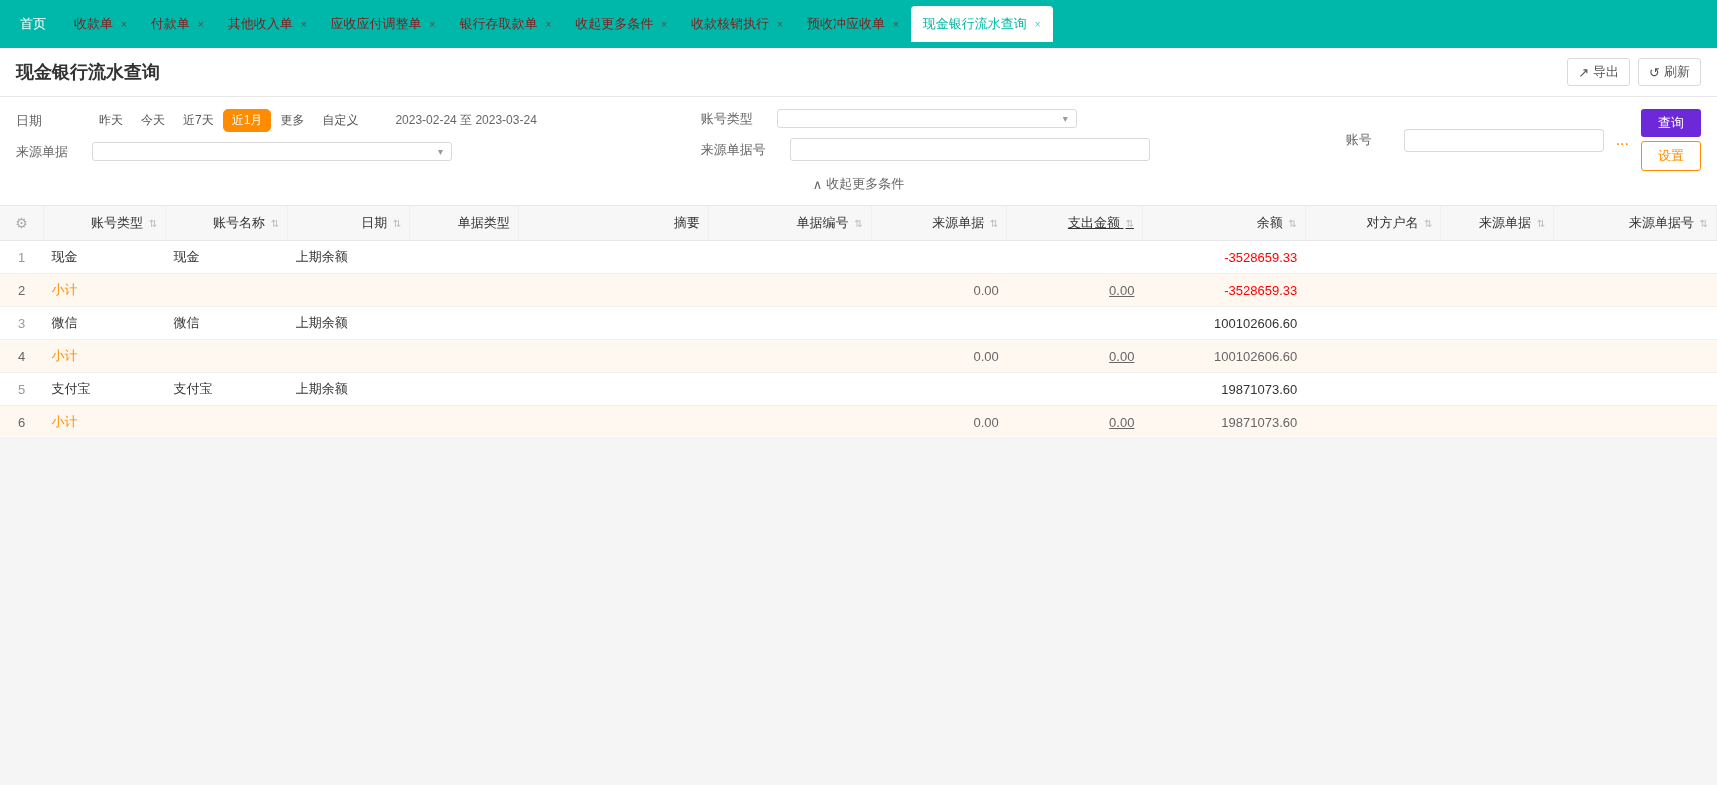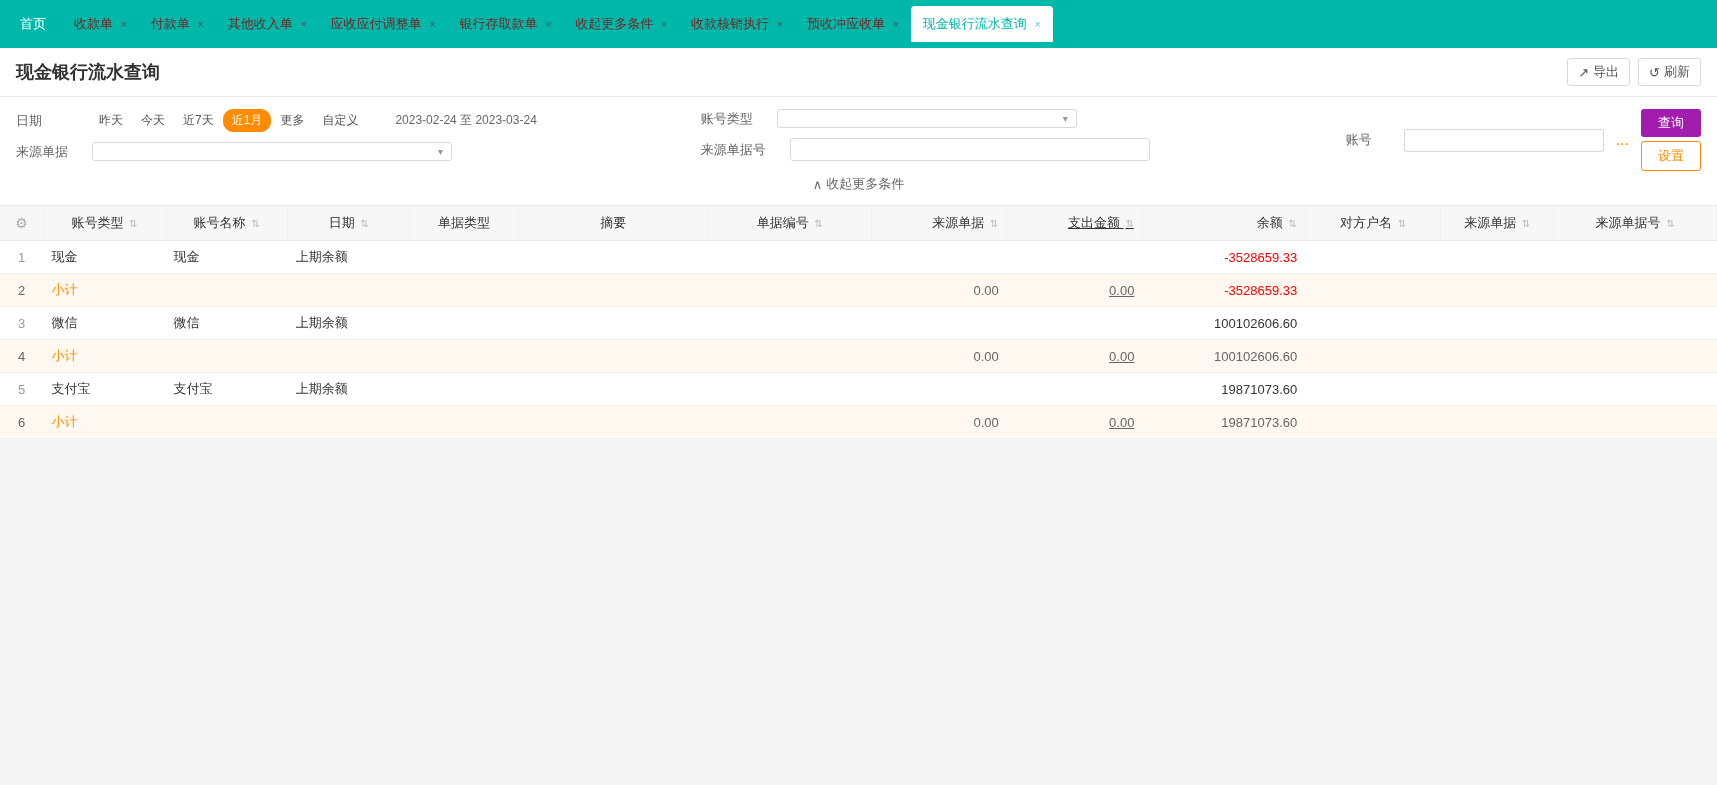--- a/index.html
+++ b/index.html
@@ -52,56 +52,56 @@
       padding: 12px 16px 8px;
       border-bottom: 1px solid #e8e8e8;
     }
     .filter-row { display: flex; align-items: center; margin-bottom: 10px; gap: 24px; flex-wrap: wrap; }
     .filter-label { color: #666; min-width: 50px; }
     .filter-date-btns { display: flex; align-items: center; }
     .date-btn {
       padding: 2px 8px; border-radius: 3px; cursor: pointer; color: #555;
       border: 1px solid transparent; font-size: 12px;
     }
-    .date-btn.active { background: #ff8c00; color: #fff; border-color: #ff8c00; border-radius: 10px; }
+    .date-btn.active { background: #ff8c00; color: #fff; border-color: #ff8c00; border-radius: 5px; }
     .date-range { color: #666; font-size: 12px; margin-left: 4px; }
     .filter-select {
       display: flex; align-items: center; border: 1px solid #d9d9d9;
       border-radius: 3px; padding: 3px 8px; min-width: 200px; cursor: pointer;
       background: #fff; justify-content: space-between;
     }
     .filter-select span { color: #999; }
     .chevron { font-size: 10px; color: #999; }
     .filter-input {
       border: 1px solid #d9d9d9; border-radius: 3px; padding: 3px 8px;
       min-width: 200px; outline: none;
     }
     .dots-btn { color: #ff8c00; cursor: pointer; padding: 0 4px; font-size: 16px; }
 
     .query-btn {
-      background: #a21caf; color: #fff; border: none; border-radius: 3px;
+      background: #6d28d9; color: #fff; border: none; border-radius: 3px;
       padding: 5px 16px; cursor: pointer; font-size: 13px;
     }
     .settings-btn {
       background: #fff; color: #ff8c00; border: 1px solid #ff8c00; border-radius: 3px;
       padding: 5px 16px; cursor: pointer; font-size: 13px;
     }
     .action-btns { display: flex; flex-direction: column; gap: 4px; }
 
     .collapse-bar {
       display: flex; justify-content: center; align-items: center;
       padding: 4px 0; cursor: pointer; color: #666; font-size: 12px; gap: 4px;
     }
 
     
     .table-wrapper { background: #fff; overflow: auto; }
     table { width: 100%; border-collapse: collapse; }
     thead tr { background: #f7f7f7; }
     th {
-      padding: 8px 8px; color: #333; font-weight: 500; text-align: center;
+      padding: 8px 8px; color: #333; font-weight: 500; text-align: right;
       border-bottom: 1px solid #e8e8e8; border-right: 1px solid #f0f0f0;
       white-space: nowrap;
     }
     th .sort-icon { color: #bbb; font-size: 10px; margin-left: 2px; }
     td {
       padding: 7px 8px; border-bottom: 1px solid #f0f0f0; color: #333;
       white-space: nowrap;
     }
     tr.subtotal-row { background: #fff8f0; }
     tr.subtotal-row td { color: #666; }

